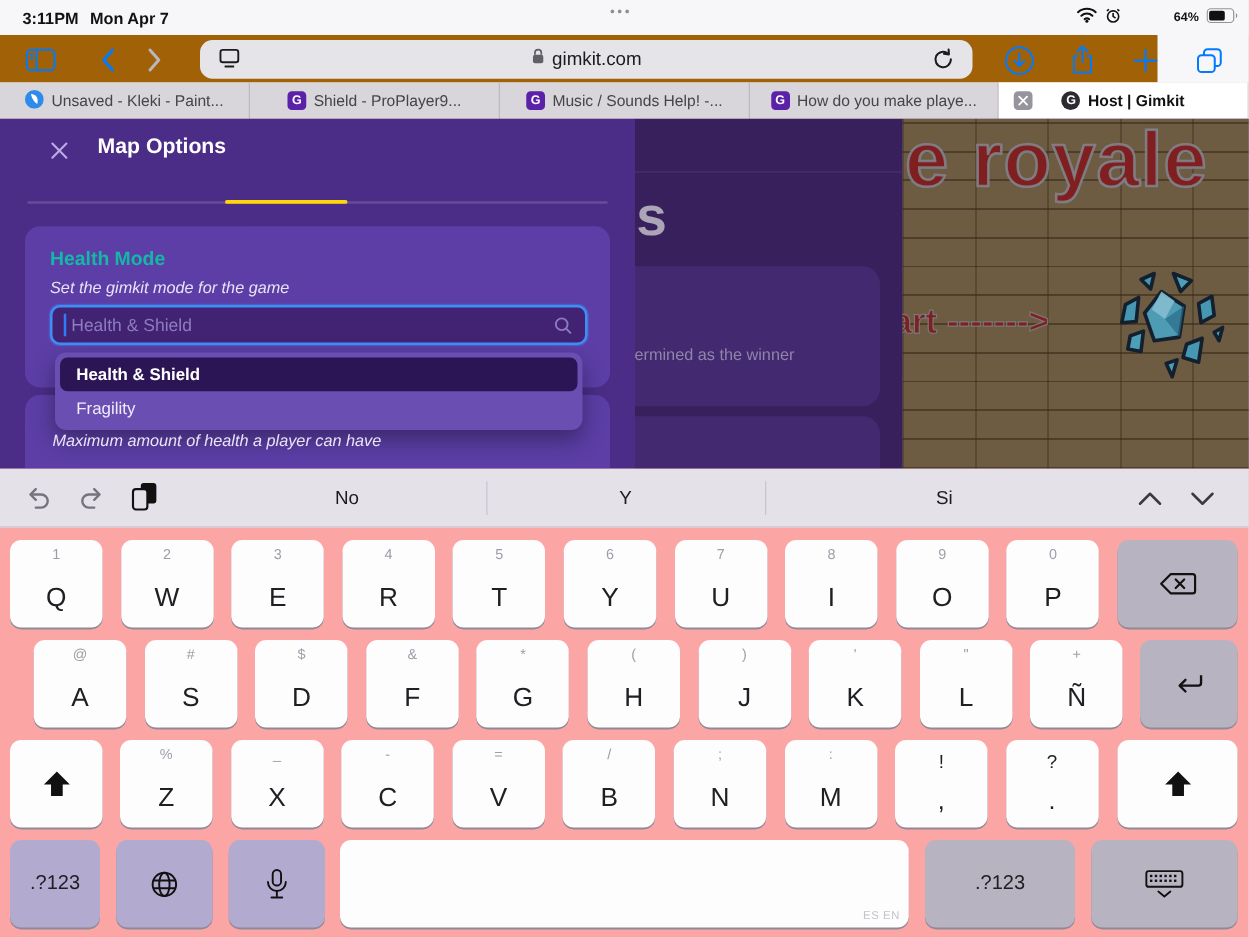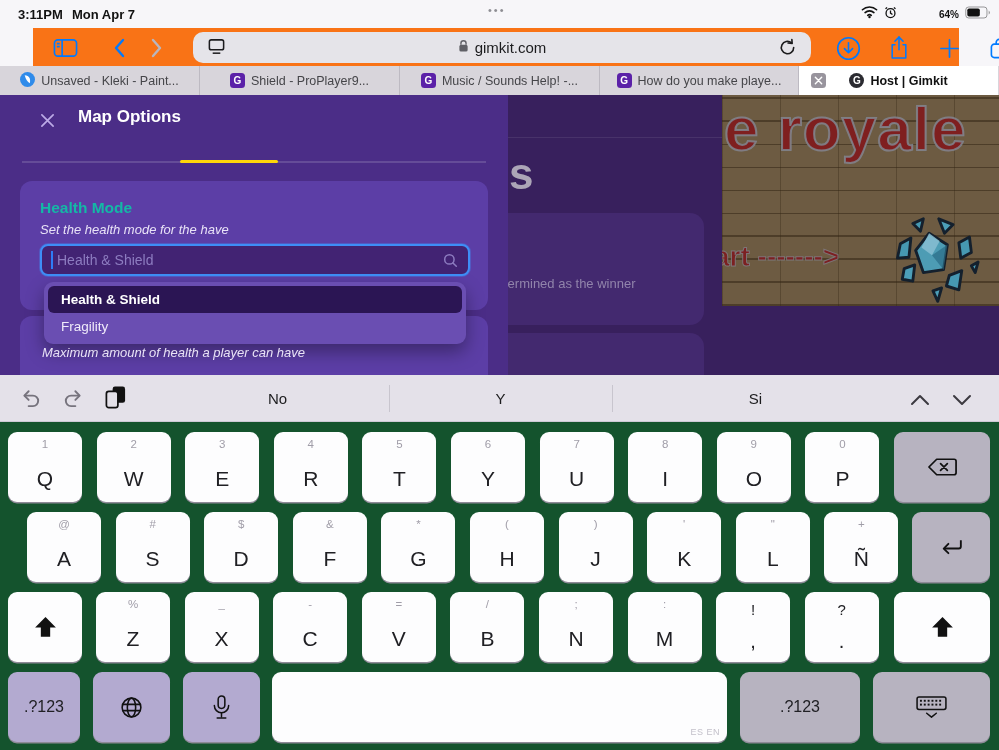--- a/index.html
+++ b/index.html
@@ -9,21 +9,21 @@
 
   
   .status-bar { position:absolute; left:0; top:0; width:999px; height:28px; background:#f7f6f9;padding-left:17px; }
   .sb-time { position:absolute; left:18px; top:7px; font-size:13px; font-weight:700; color:#111; }
   .sb-date { position:absolute; left:72px; top:7px; font-size:13px; font-weight:700; color:#111; }
   .sb-dots { position:absolute; left:488px; top:4px; font-size:11px; color:#8e8e93; letter-spacing:2px; }
   .sb-right { position:absolute; right:8px; top:5px; display:flex; align-items:center; gap:6px; }
   .sb-batt-pct { font-size:10px; font-weight:600; color:#111;margin-left:36px; }
 
   
-  .toolbar { position:absolute; left:0; top:28px; width:926px; height:38px; background:#f97316;margin-left:33px; }
+  .toolbar { position:absolute; left:0; top:28px; width:926px; height:38px; background:#a16207; }
   .tb-btn { position:absolute; top:7px; height:26px; display:flex; align-items:center; justify-content:center; }
   .url-bar { position:absolute; left:160px; top:4px; width:618px; height:31px; background:#e5e4e9; border-radius:10px; }
   .url-center { position:absolute; left:0; right:0; top:0; bottom:0; display:flex; align-items:center; justify-content:center; gap:6px; }
   .url-text { font-size:15px; color:#1c1c1e; }
 
   
   .tabbar { position:absolute; left:0; top:66px; width:999px; height:29px; background:#d8d5db; display:flex; }
   .tab { height:29px; display:flex; align-items:center; justify-content:center; gap:6px; border-right:1px solid #bdbac2; font-size:12.5px; color:#454549; white-space:nowrap; overflow:hidden; }
   .tab.active { background:#ffffff; color:#111; font-weight:700; border-right:none; position:relative; }
   .gk-fav { width:15px; height:15px; border-radius:3.5px; background:#5b21a8; color:#fff; font-size:10px; font-weight:700; display:flex; align-items:center; justify-content:center; flex:0 0 auto; }
@@ -34,21 +34,21 @@
   .content { position:absolute; left:0; top:95px; width:999px; height:280px; overflow:hidden; background:#3e2467; }
 
   
   .bg-page { position:absolute; left:508px; top:0; width:491px; height:280px; overflow:hidden; }
   .bg-purple { position:absolute; left:0; top:0; width:214px; height:280px; background:#3e2467; overflow:hidden; }
   .bg-line { position:absolute; left:0; top:42px; width:214px; height:1px; background:rgba(255,255,255,.10); }
   .bg-s { position:absolute; left:1px; top:54px; font-size:44px; font-weight:800; color:#c9c3d2; }
   .bg-card-a { position:absolute; left:0; top:118px; width:196px; height:112px; background:#4c2f7c; border-radius:0 14px 14px 0; }
   .bg-card-b { position:absolute; left:0; top:238px; width:196px; height:42px; background:#4c2f7c; border-radius:0 14px 0 0; }
   .bg-winner { position:absolute; left:-4px; top:181px; font-size:13px; color:#a89bc4; white-space:nowrap; }
-  .bg-brick { position:absolute; left:214px; top:0; width:277px; height:211px; overflow:hidden;
+  .bg-brick { position:absolute; left:214px; top:0; width:277px; height:280px; overflow:hidden;
     background:
       repeating-linear-gradient(0deg, rgba(56,42,16,.55) 0 1.5px, transparent 1.5px 23px),
       repeating-linear-gradient(90deg, rgba(56,42,16,.35) 0 1.5px, transparent 1.5px 58px),
       #7e6b47; }
   .royale { position:absolute; left:2px; top:-2px; font-size:62px; font-weight:700; color:#93231d; white-space:nowrap; letter-spacing:1px;
     -webkit-text-stroke:2px rgba(150,156,162,.85); text-shadow:0 0 2px rgba(150,156,162,.6); }
   .start-arrow { position:absolute; left:-8px; top:146px; font-size:28px; font-weight:700; color:#8f2420; white-space:nowrap;
     -webkit-text-stroke:1px rgba(150,156,162,.75); }
   .bg-dim { position:absolute; inset:0; background:rgba(24,12,44,.16); pointer-events:none; }
 
@@ -67,21 +67,21 @@
   .m-placeholder { position:absolute; left:15px; top:6px; font-size:14px; color:#8d7cc0; }
   .m-input .search { position:absolute; right:10px; top:7px; }
   .m-dropdown { position:absolute; left:44px; top:187px; width:422px; height:62px; background:#6a4eb2; border-radius:9px; box-shadow:0 8px 18px rgba(0,0,0,.35); }
   .m-opt1 { position:absolute; left:4px; top:4px; width:414px; height:27px; background:#2b1554; border-radius:6px; display:flex; align-items:center; }
   .m-opt1 span { margin-left:13px; font-size:13.5px; font-weight:700; color:#fff; }
   .m-opt2 { position:absolute; left:4px; top:31px; width:414px; height:27px; display:flex; align-items:center; }
   .m-opt2 span { margin-left:13px; font-size:13.5px; color:#f0ebfa; }
   .m-note { position:absolute; left:42px; top:250px; font-size:13px; font-style:italic; color:#e9e3f7; }
 
   
-  .keyboard { position:absolute; left:0; top:375px; width:999px; height:375px; background:#14532d; }
+  .keyboard { position:absolute; left:0; top:375px; width:999px; height:375px; background:#fca5a5; }
   .sug-bar { position:absolute; left:0; top:0; width:999px; height:47px; background:#e4e1e9; border-bottom:1px solid #cdc9d4; }
   .sug-icon { position:absolute; top:12px; }
   .sug-cell { position:absolute; top:0; height:47px; display:flex; align-items:center; justify-content:center; font-size:15px; color:#1c1c1e; cursor:default; }
   .sug-div { position:absolute; top:10px; width:1px; height:27px; background:#c8c5ce; }
   .fld-nav { position:absolute; top:17px; }
 
   .key { position:absolute; height:70px; border-radius:9px; box-shadow:0 1.5px 0 #8e8a97; }
   .key-white { background:#fdfdfe; }
   .key-gray { background:#b7b3c0; }
   .key-purple { background:#b3aad0; }
@@ -265,21 +265,21 @@
           <path d="M2 2 L14 14 M14 2 L2 14" stroke="#bcaae6" stroke-width="1.8" stroke-linecap="round"></path>
         </svg>
       </div>
     <div class="modal-title">Map Options</div>
     <div class="modal-tabline"></div>
     <div class="modal-tab-active"></div>
 
     <div class="m-card1"></div>
     <div class="m-card2"></div>
     <div class="m-heading">Health Mode</div>
-    <div class="m-subtitle">Set the health mode for the have</div>
+    <div class="m-subtitle">Set the gimkit mode for the game</div>
 
     <div class="m-input">
       <span class="m-cursor"></span>
       <span class="m-placeholder">Health &amp; Shield</span>
       <span class="search"><svg viewBox="0 0 16 16" width="15" height="15">
             <circle cx="6.8" cy="6.8" r="5" fill="none" stroke="#8d7cc0" stroke-width="1.6"></circle>
             <path d="M10.6 10.6 L14.2 14.2" stroke="#8d7cc0" stroke-width="1.6" stroke-linecap="round"></path>
           </svg></span>
     </div>
 

